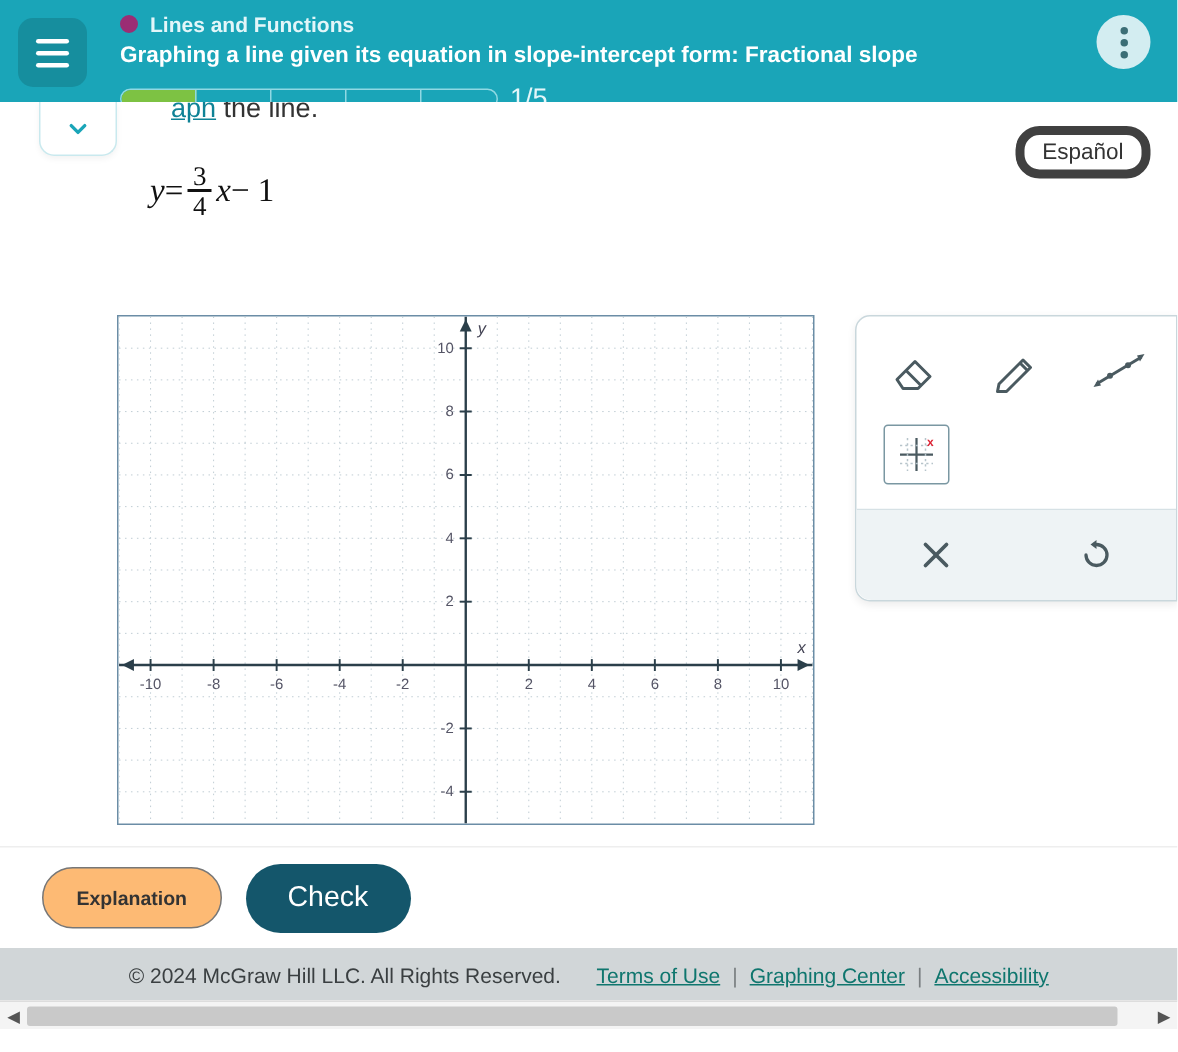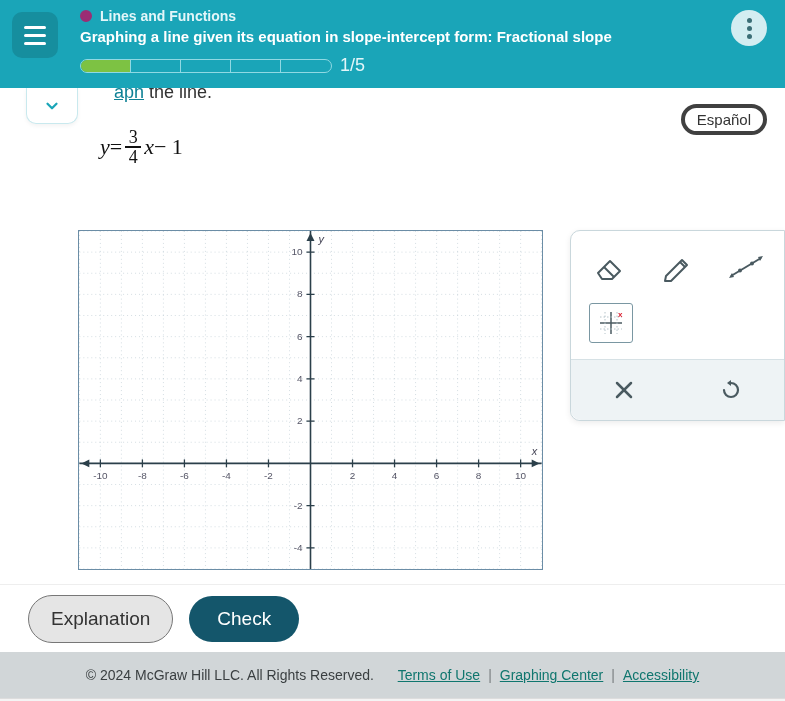--- a/index.html
+++ b/index.html
@@ -1,56 +1,56 @@
 <!DOCTYPE html>
 <html><head>
 <meta charset="utf-8">
 <style>
   * { box-sizing: border-box; margin: 0; padding: 0; }
   body { font-family: Arial, Helvetica, sans-serif; width: 785px; height: 701px; overflow: hidden; background:#fff; position:relative; }
-  .topbar { background:#1aa5b8; color:#fff; height:88px; display:flex; align-items:flex-start; padding:8px 12px 4px 12px; position:relative; }
+  .topbar { background:#1aa5b8; color:#fff; height:68px; display:flex; align-items:flex-start; padding:8px 12px 4px 12px; position:relative; }
   .menu-btn { width:46px; height:46px; border-radius:10px; background:#168e9e; display:flex; flex-direction:column; justify-content:center; align-items:center; gap:5px; cursor:pointer; margin-top:4px;}
   .menu-btn span { display:block; width:22px; height:3px; background:#fff; border-radius:2px;}
   .top-content { margin-left:22px; flex:1; }
   .category { display:flex; align-items:center; gap:8px; font-size:14px; color:#e3f6f9; font-weight:600;}
   .category .dot { width:12px; height:12px; border:2px solid #9b2d74; border-radius:50%; background:#9b2d74; box-shadow: inset 0 0 0 2px #fff0; }
   .title { font-size:15px; font-weight:700; color:#fff; margin-top:4px; }
   .progress-row { display:flex; align-items:center; gap:8px; margin-top:10px;}
   .segments { display:flex; border:1px solid #8fd9e3; border-radius:14px; overflow:hidden; height:14px; }
   .seg { width:50px; height:100%; background:transparent; border-right:1px solid #8fd9e3;}
   .seg:last-child{border-right:none;}
   .seg.filled { background:#7dc243; }
   .progress-text { font-size:18px; color:#e3f6f9;}
   .more-btn { width:36px; height:36px; border-radius:50%; background:#d3edf1; display:flex; flex-direction:column; align-items:center; justify-content:center; gap:3px; position:absolute; right:18px; top:10px; cursor:pointer;}
   .more-btn span { width:5px; height:5px; background:#3b6e76; border-radius:50%; }
   .content { position:relative; height: calc(701px - 88px - 68px - 30px - 19px); background:#fff; overflow:hidden;}
   .expand-tab { position:absolute; left:26px; top:0px; width:52px; height:36px; border:1px solid #c9e9ee; border-top:none; border-radius:0 0 10px 10px; background:#fff; display:flex; align-items:center; justify-content:center; cursor:pointer; box-shadow:0 2px 4px rgba(0,0,0,0.05); z-index:5;}
   .expand-tab svg { width:18px; height:18px; }
   .instruction { position:absolute; left:78px; top:-6px; font-size:18px; color:#333;margin-left:36px;}
   .instruction .hl { color:#0f8296; text-decoration:underline;}
-  .espanol { position:absolute; right:18px; top:16px; border:4px solid #404040; border-radius:16px; padding:3px 12px; font-size:15px; color:#333; background:#fff; cursor:pointer;}
+  .espanol { position:absolute; right:18px; top:16px; border:6px solid #404040; border-radius:16px; padding:3px 12px; font-size:15px; color:#333; background:#fff; cursor:pointer;}
   .equation { position:absolute; left:100px; top:40px; font-family: 'Times New Roman', serif; font-size:22px; font-style:italic; color:#111; display:flex; align-items:center;}
   .equation .normal{font-style:normal;}
   .fraction { display:inline-flex; flex-direction:column; align-items:center; margin:0 3px; font-style:normal;}
   .fraction .num, .fraction .den { font-size:18px; line-height:18px;}
   .fraction .bar { width:16px; height:1.5px; background:#111; }
   .cursor-arrow { position:absolute; left:484px; top:178px; }
   .cursor-arrow svg { width:18px; height:22px; }
   .graph-area { position:absolute; left:78px; top:142px; width:465px; height:340px; border:1.5px solid #6b8da6; background:#fff;}
   .toolpanel { position:absolute; left:570px; top:142px; width:215px; border:1px solid #c9d7dc; border-radius:10px 0 0 10px; background:#fff; box-shadow:0 2px 6px rgba(0,0,0,0.08);}
   .tool-row { display:flex; gap:28px; padding:16px 18px;}
   .tool-row.second { padding-top:0;}
   .tool { width:44px; height:40px; display:flex; align-items:center; justify-content:center; cursor:pointer;}
   .tool.boxed { border:1px solid #7a97a2; border-radius:3px;}
   .action-row { background:#eef3f5; border-top:1px solid #d6e1e5; display:flex; justify-content:space-around; align-items:center; padding:12px 0; border-radius:0 0 0 10px;}
   .action-btn { width:40px; height:36px; display:flex; align-items:center; justify-content:center; cursor:pointer; color:#4a5a60; font-size:22px;}
   .bottombar { height:68px; background:#fff; border-top:1px solid #eee; display:flex; align-items:center; padding:0 28px; gap:16px;}
-  .btn-outline { border:1.5px solid #777; color:#333; background:#e5e5e5; border-radius:28px; padding:12px 22px; font-size:19px; font-weight:400; cursor:pointer;}
+  .btn-outline { border:1.5px solid #777; color:#333; background:#fdba74; border-radius:28px; padding:12px 22px; font-size:13px; font-weight:700; cursor:pointer;}
   .btn-primary { background:#14566b; color:#fff; border:none; border-radius:28px; padding:12px 28px; font-size:19px; font-weight:400; cursor:pointer;}
-  .footer { height:46px; background:#d1d6d8; color:#3a3f41; font-size:14px; display:flex; align-items:center; justify-content:center; gap:8px;}
+  .footer { height:35px; background:#d1d6d8; color:#3a3f41; font-size:14px; display:flex; align-items:center; justify-content:center; gap:8px;}
   .footer a { color:#0f766e; text-decoration:underline; cursor:pointer;}
   .footer .sep { color:#7a7f81;}
   .hscroll { height:19px; background:#f4f4f4; border-top:1px solid #ddd; display:flex; align-items:center;}
   .hscroll .arrow { width:18px; height:17px; display:flex; align-items:center; justify-content:center; color:#555; font-size:11px; cursor:pointer;}
   .hscroll .track { flex:1; height:15px; background:#f4f4f4; position:relative;}
   .hscroll .thumb { position:absolute; left:0; top:1px; height:13px; width:97%; background:#c9c9c9; border-radius:2px;}
 </style>
 </head>
 <body>
 

